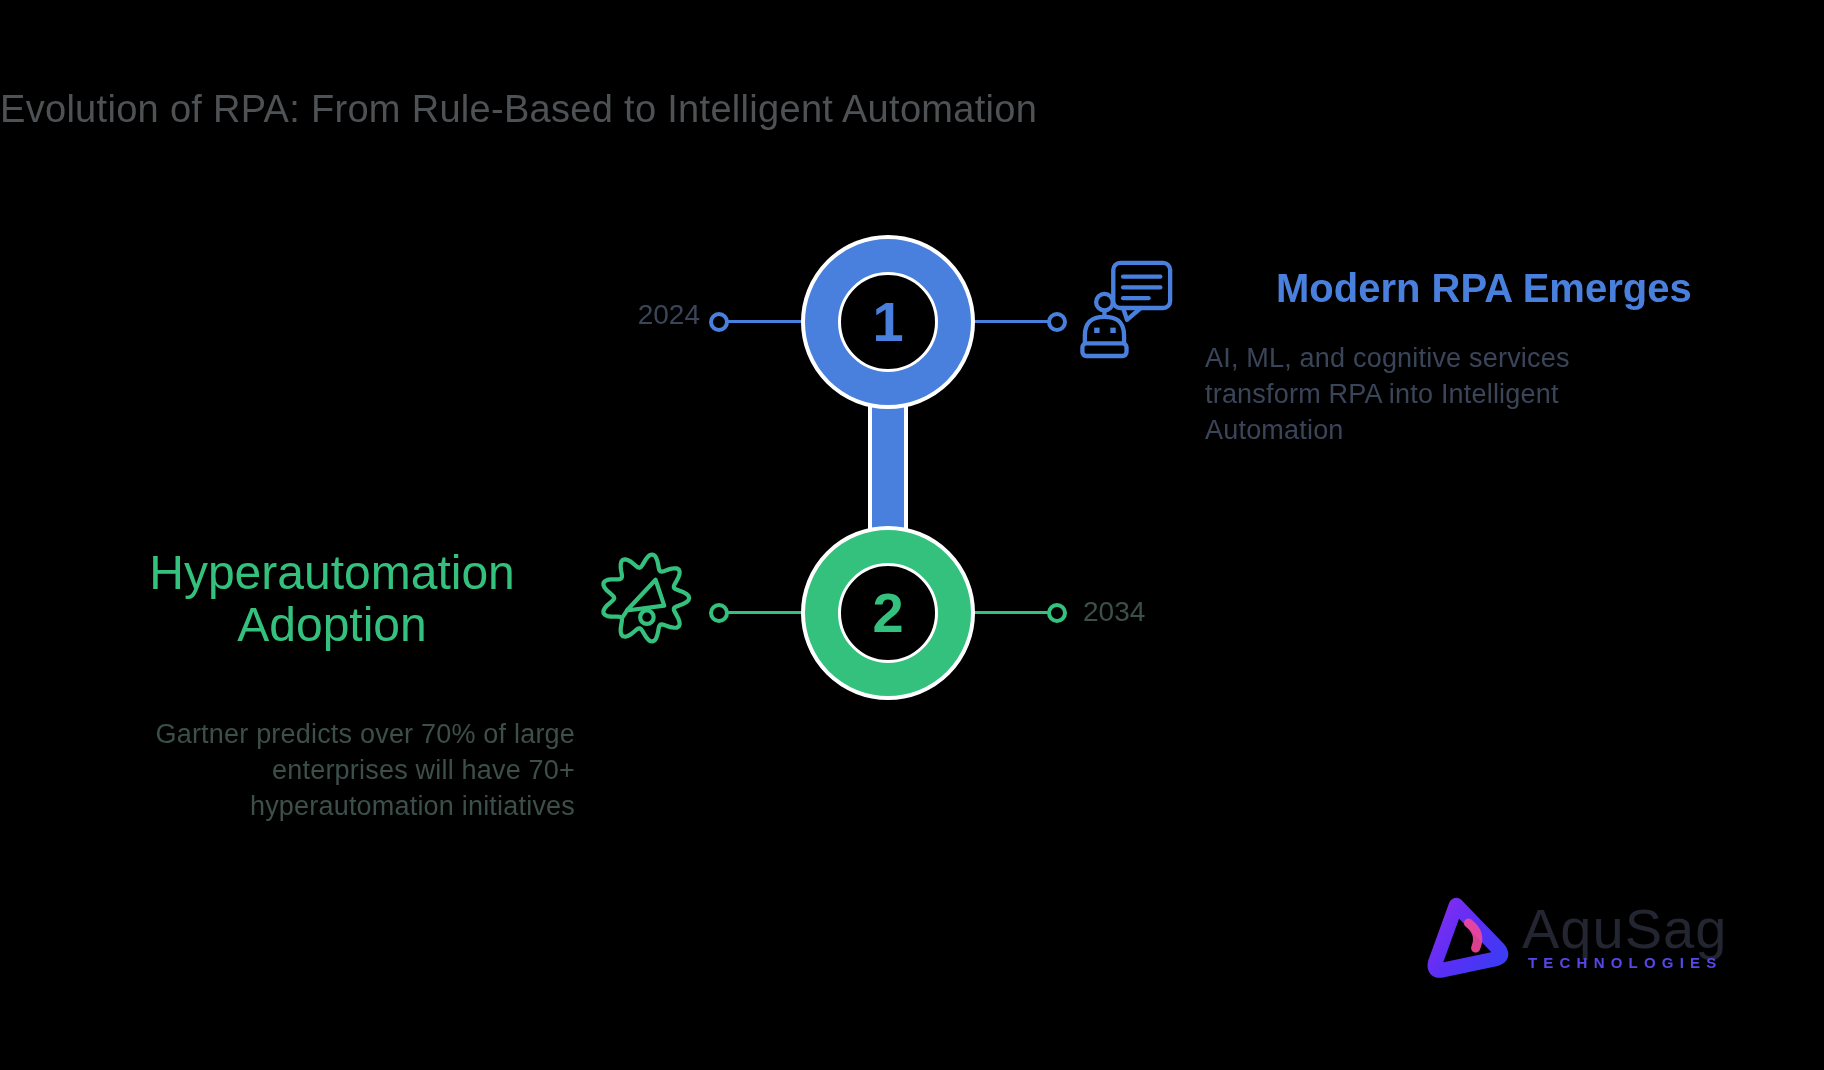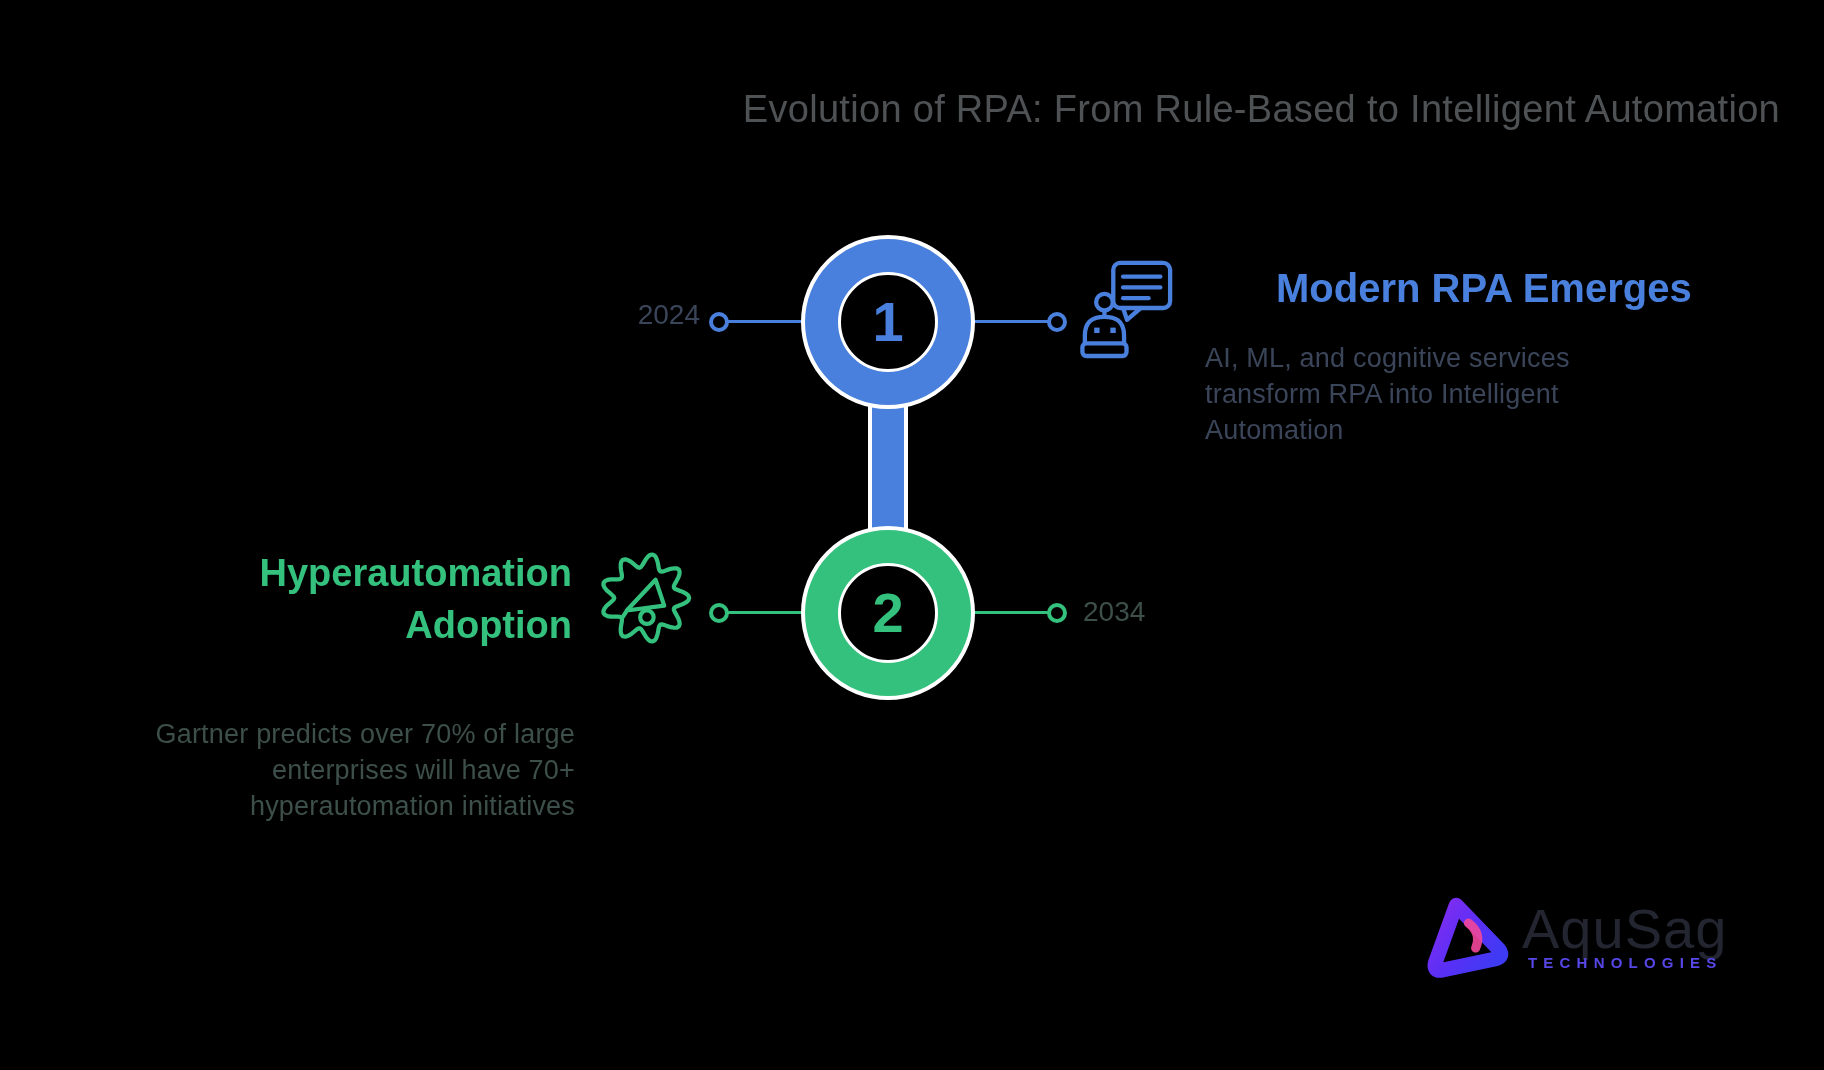--- a/index.html
+++ b/index.html
@@ -2,21 +2,21 @@
 <html style="--blue: #4a80dd; --green: #34c17d; --titletext: #4f5254; --slateblue: #3b4559; --slategreen: #3d4f4a; --logotext: #232530; --logopurple: #5747e9;"><head>
 <meta charset="utf-8">
 <style>
   html,body{margin:0;padding:0;}
   body{
     width:1824px;height:1070px;background:#000;position:relative;overflow:hidden;
     font-family:"Liberation Sans", sans-serif;
   }
   .abs{position:absolute;}
   
-  .title{left:0;top:88px;width:1780px;text-align:right;font-size:38px;
+  .title{left:0;top:88px;width:1780px;text-align:left;font-size:38px;
          color:var(--titletext);letter-spacing:.3px;}
   
   .node{width:166px;height:166px;border-radius:50%;border:4px solid #fff;
         display:flex;align-items:center;justify-content:center;box-sizing:content-box;z-index:2;}
   .node-blue{background:var(--blue);left:801px;top:235px;}
   .node-green{background:var(--green);left:801px;top:526px;}
   .node-hole{width:94px;height:94px;background:#000;border:3px solid #fff;border-radius:50%;
              display:flex;align-items:center;justify-content:center;}
   .node-num{font-size:56px;font-weight:bold;line-height:1;}
   .num-blue{color:var(--blue);}
@@ -32,22 +32,22 @@
   .dot-green{border-color:var(--green);}
   
   .year{font-size:28px;line-height:34px;}
   .year-2024{left:500px;top:298px;width:200px;text-align:right;color:var(--slateblue);}
   .year-2025{left:1083px;top:595px;color:var(--slategreen);}
   
   .head-blue{left:1276px;top:266px;font-size:40px;font-weight:bold;color:var(--blue);}
   .desc{font-size:27px;line-height:36px;letter-spacing:.2px;}
   .desc-blue{left:1205px;top:340px;width:412px;color:var(--slateblue);}
   
-  .head-green{left:92px;top:547px;width:480px;text-align:right;font-size:38px;
-              font-weight:bold;line-height:52px;color:var(--green);}
+  .head-green{left:92px;top:547px;width:480px;text-align:center;font-size:48px;
+              font-weight:normal;line-height:52px;color:var(--green);}
   .desc-green{left:95px;top:716px;width:480px;text-align:right;color:var(--slategreen);}
   
   .icon{z-index:3;}
   .icon-robot{left:1078px;top:257px;}
   .icon-gear{left:597px;top:549px;}
   
   .logo-mark{left:1418px;top:891px;}
   .logo-name{left:1522px;top:896px;font-size:56px;font-weight:normal;color:var(--logotext);letter-spacing:1px;}
   .logo-sub{left:1528px;top:954px;font-size:15px;font-weight:bold;color:var(--logopurple);letter-spacing:6.2px;}
 </style>

